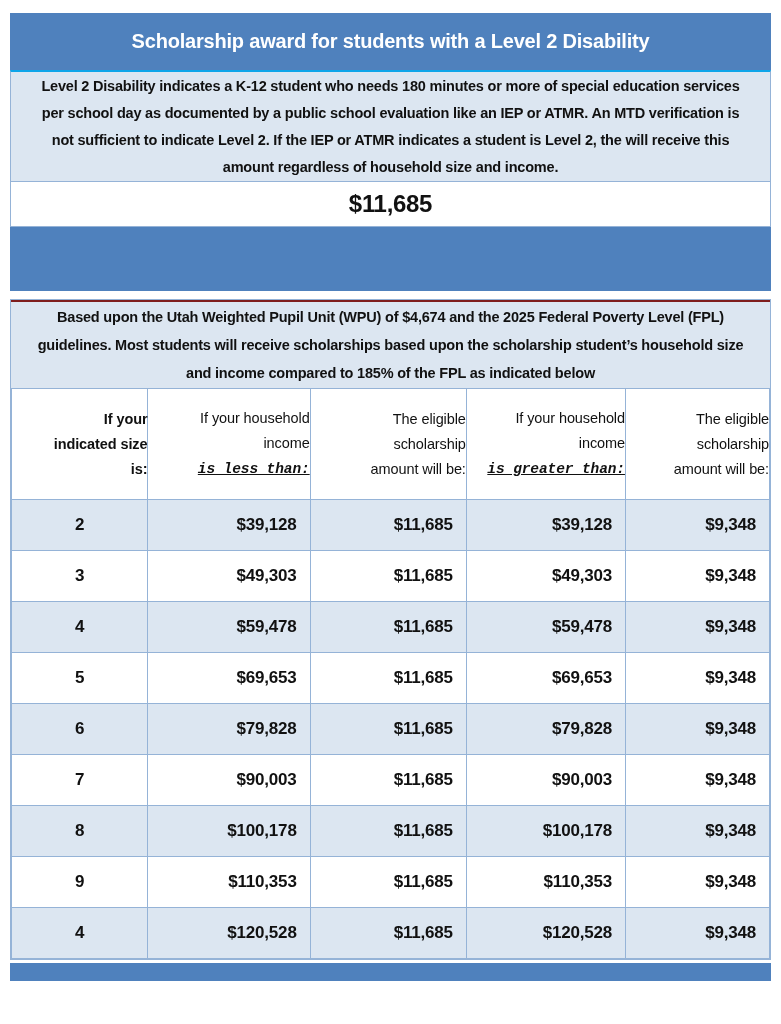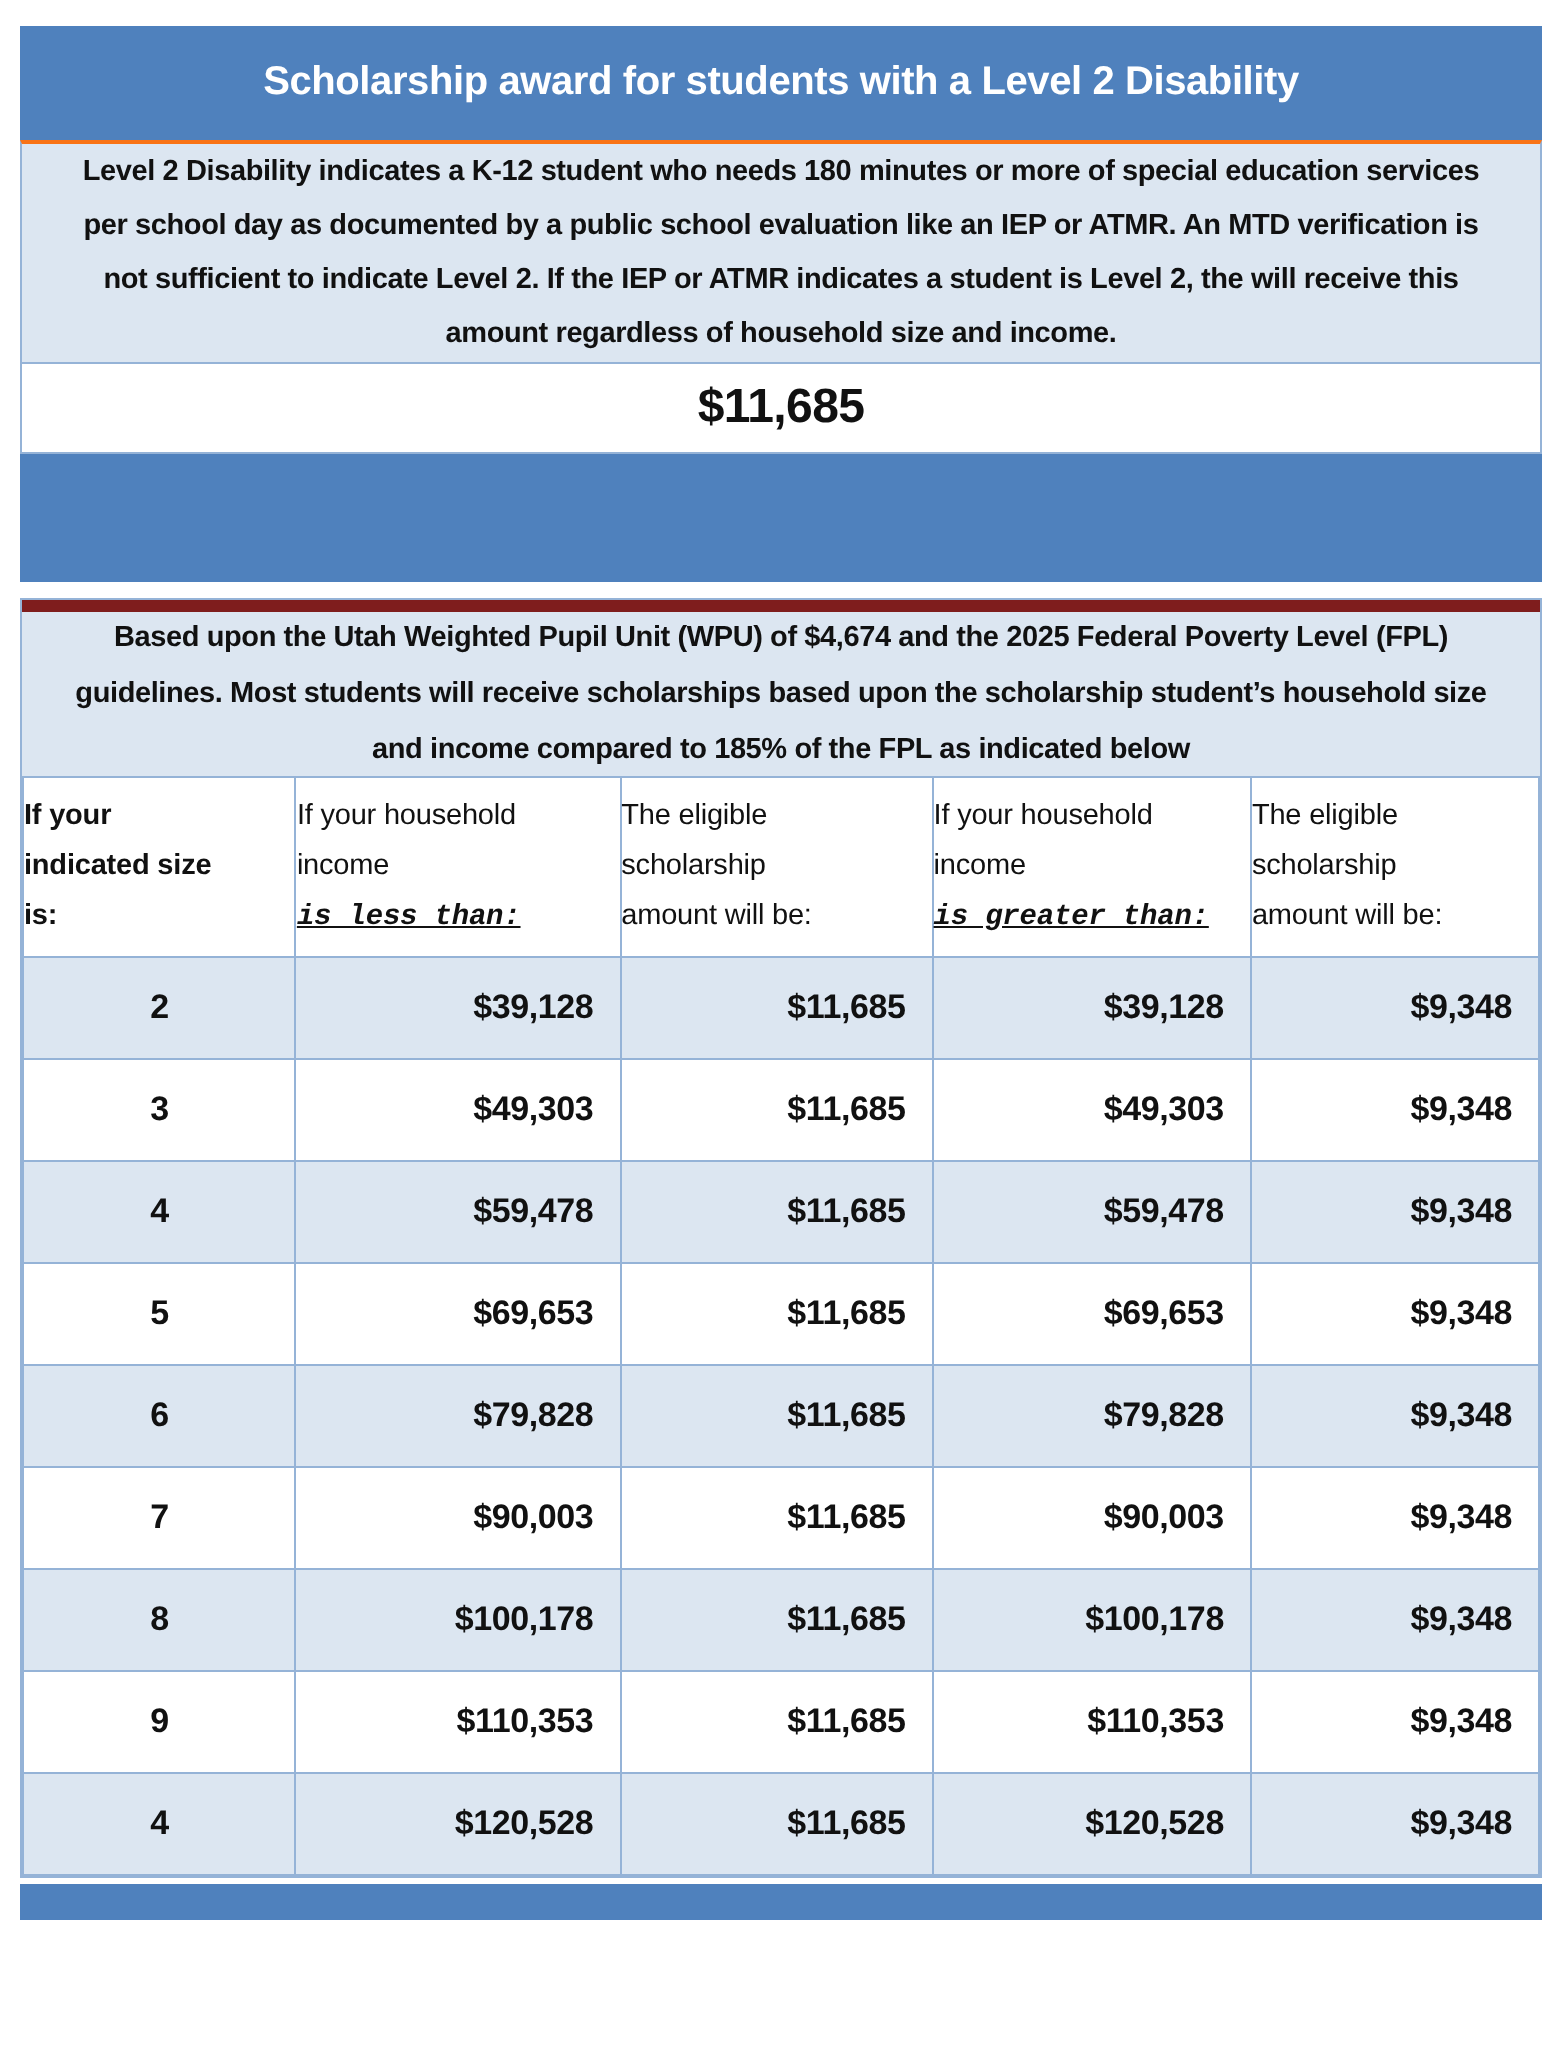--- a/index.html
+++ b/index.html
@@ -15,21 +15,21 @@
   .title-bar {
     height:57px; background:#4F81BD;
     display:flex; align-items:center; justify-content:center;
   }
   .title-bar .t {
     color:#fff; font-weight:bold; font-size:20px; letter-spacing:-0.2px;
   }
   .desc-box {
     background:#DCE6F1;
     border-left:1px solid #95B3D7; border-right:1px solid #95B3D7;
-    border-top:2px solid #f97316;
+    border-top:2px solid #0ea5e9;
     height:111px;
     display:flex; align-items:center; justify-content:center;
     text-align:center;
     font-weight:bold; font-size:14.5px; line-height:27px; letter-spacing:-0.2px;
     padding:0 22px;
   }
   .amount-box {
     background:#fff;
     border:1px solid #95B3D7; border-top:1px solid #95B3D7;
     height:46px;
@@ -45,26 +45,26 @@
     color:#4F81BD; font-weight:bold; font-size:19.5px; letter-spacing:-0.3px;
     background:#fff; text-align:center;
   }
   .section2 .desc2 {
     background:#DCE6F1;
     height:88px;
     display:flex; align-items:center; justify-content:center;
     text-align:center;
     font-weight:bold; font-size:14.5px; line-height:28px; letter-spacing:-0.2px;
     padding:0 18px;
-    border-top:6px solid #7f1d1d;
+    border-top:2px solid #7f1d1d;
   }
   table.sch { width:100%; border-collapse:collapse; table-layout:fixed; }
   table.sch th, table.sch td { border:1px solid #95B3D7; }
   table.sch thead th {
-    height:90px; background:#fff; vertical-align:middle; text-align:left;
+    height:111px; background:#fff; vertical-align:middle; text-align:right;
     font-weight:normal; font-size:14.5px; line-height:25px; letter-spacing:-0.1px;
   }
   table.sch thead th.hb { font-weight:bold; }
   table.sch thead th .em {
     font-weight:bold; font-style:italic; text-decoration:underline;font-family:Liberation Mono, monospace;
   }
   table.sch tbody td {
     height:51px; font-weight:bold; font-size:17px; letter-spacing:-0.2px;
     vertical-align:middle; background:#fff;
   }

